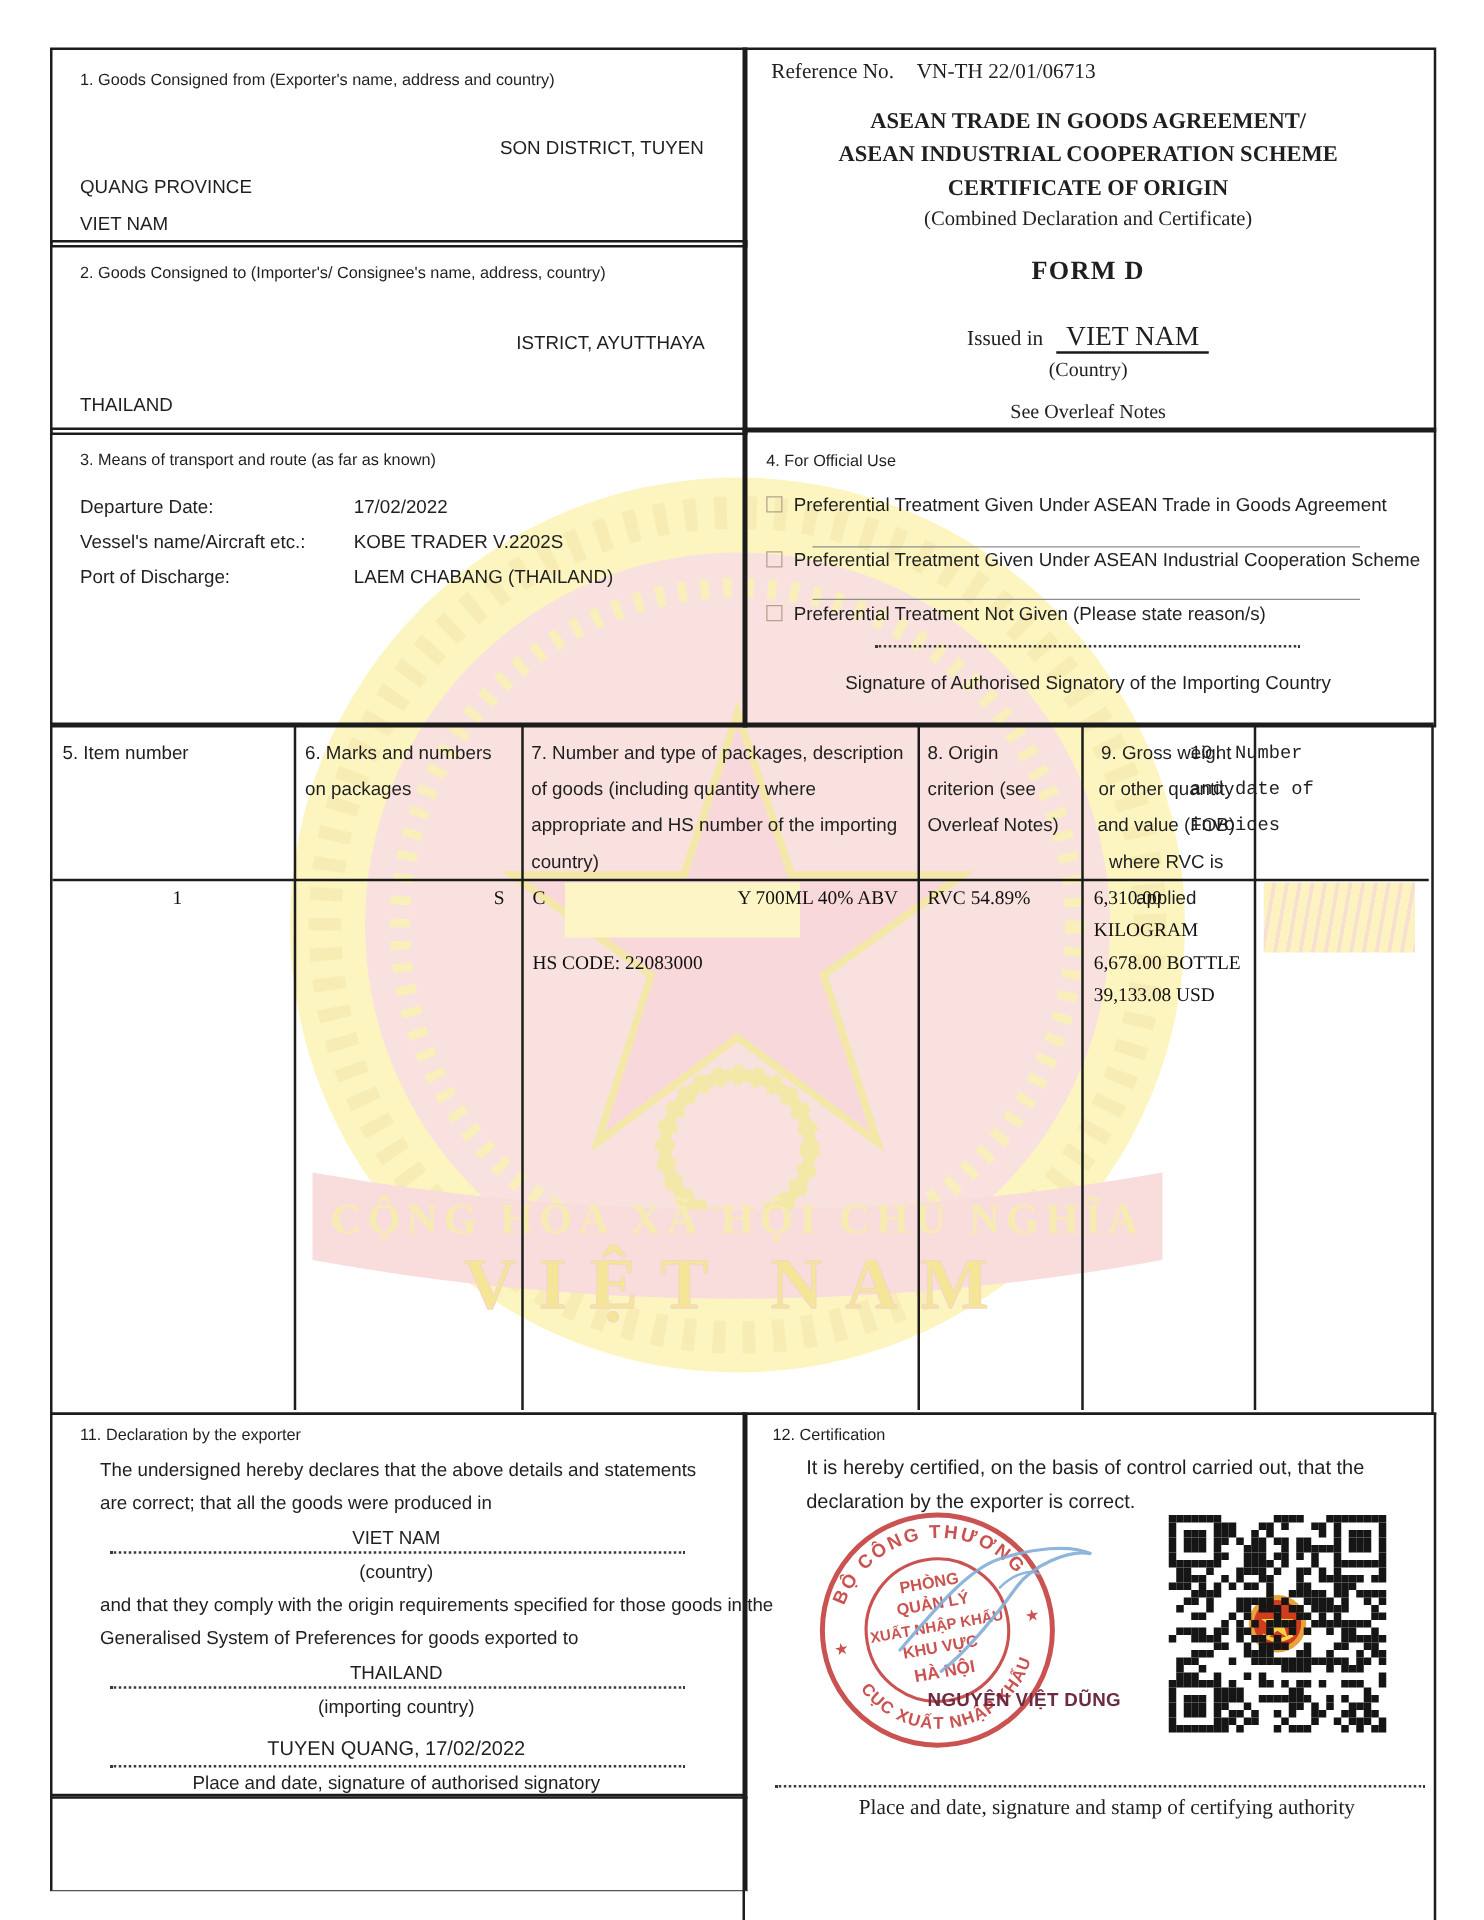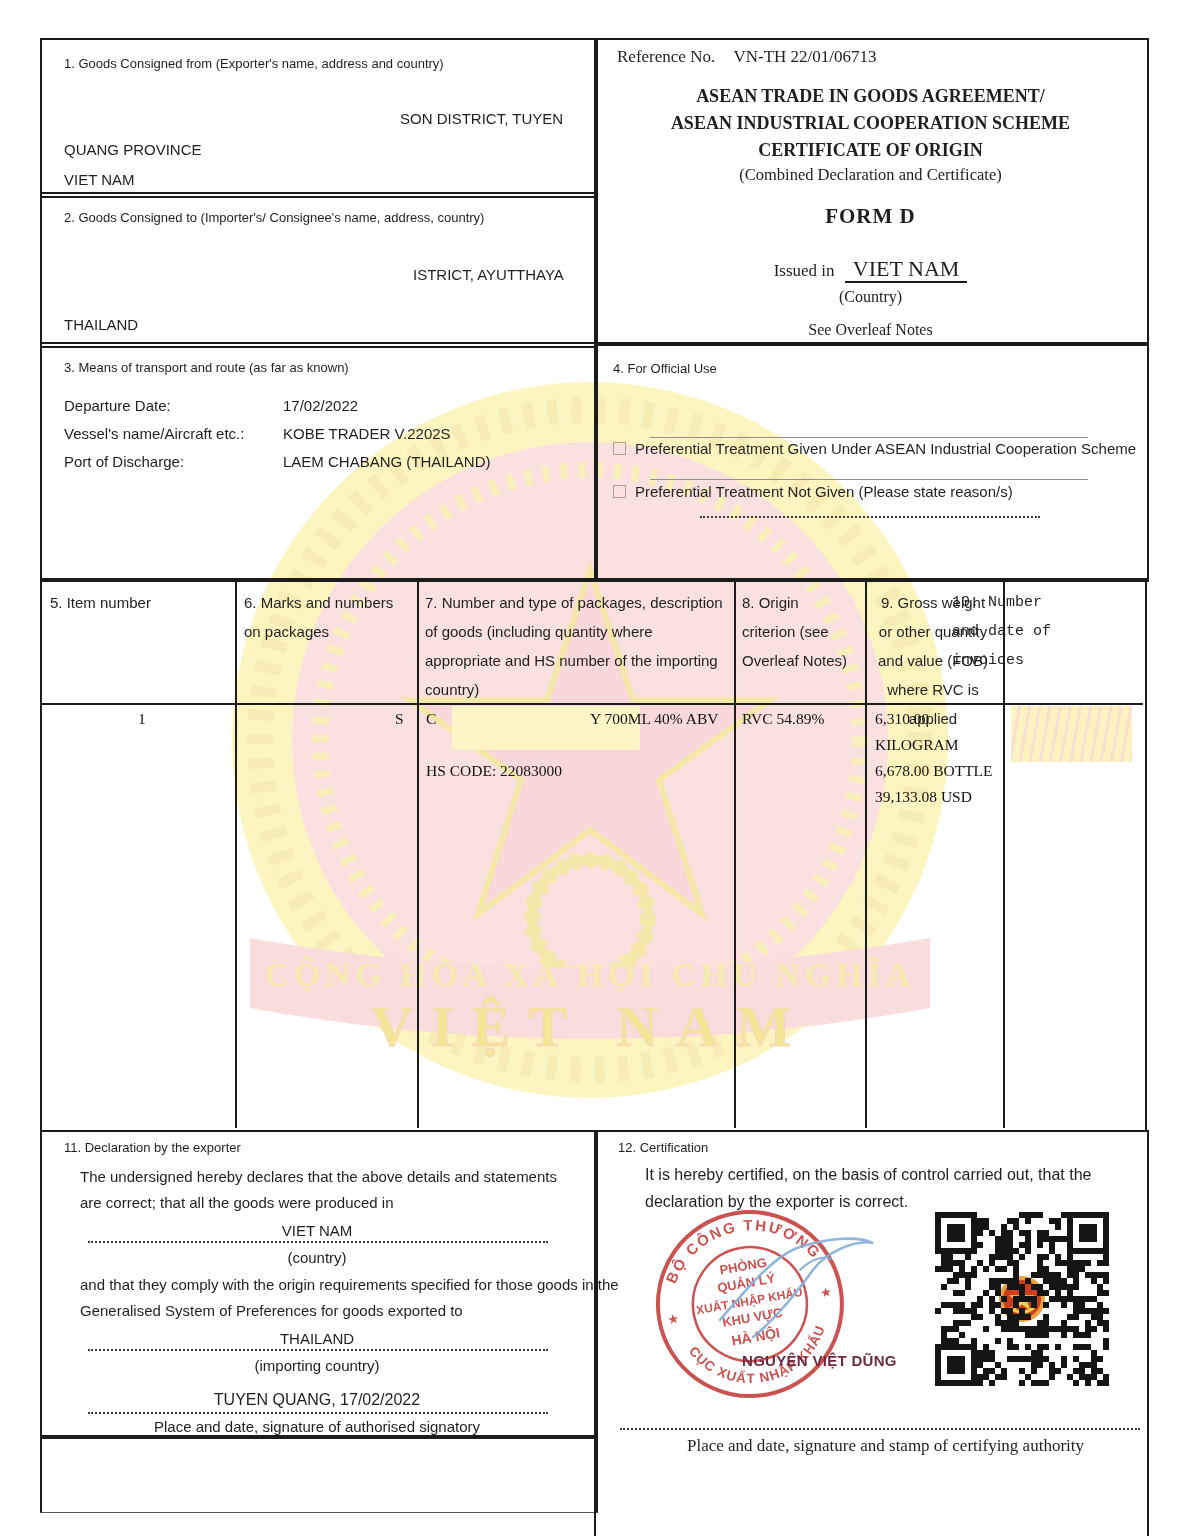--- a/index.html
+++ b/index.html
@@ -81,29 +81,33 @@
   <div class="abs serif center" style="left:596px;width:549px;top:204px;font-size:21px;font-weight:bold;letter-spacing:1px;">FORM D</div>
   <div class="abs serif center" style="left:596px;width:549px;top:256px;font-size:17px;">
     <span>Issued in</span>
     <span style="font-size:22px;border-bottom:2px solid #1a1a1a;padding:0 8px;margin-left:6px;">VIET NAM</span>
   </div>
   <div class="abs serif center" style="left:596px;width:549px;top:288px;font-size:16px;">(Country)</div>
   <div class="abs serif center" style="left:596px;width:549px;top:321px;font-size:16px;">See Overleaf Notes</div>
 
   <div class="box" style="left:594px;top:342px;width:551px;height:236px;"></div>
   <div class="abs lbl" style="left:613px;top:361px;">4. For Official Use</div>
+  <div class="abs txt" style="left:613px;top:396px;">
+    <span class="checkbox"></span><span>Preferential Treatment Given Under ASEAN Trade in Goods Agreement</span>
+  </div>
   <div class="thinline" style="left:650px;top:437px;width:438px;"></div>
   <div class="abs txt" style="left:613px;top:440px;">
     <span class="checkbox"></span><span>Preferential Treatment Given Under ASEAN Industrial Cooperation Scheme</span>
   </div>
   <div class="thinline" style="left:650px;top:479px;width:438px;"></div>
   <div class="abs txt" style="left:613px;top:483px;">
     <span class="checkbox"></span><span>Preferential Treatment Not Given (Please state reason/s)</span>
   </div>
   <div class="dotline" style="left:700px;top:516px;width:340px;"></div>
+  <div class="abs txt center" style="left:596px;width:549px;top:538px;">Signature of Authorised Signatory of the Importing Country</div>
 
   <div class="box" style="left:40px;top:578px;width:1103px;height:550px;"></div>
   <div class="vdiv" style="left:235px;top:580px;height:548px;"></div>
   <div class="vdiv" style="left:417px;top:580px;height:548px;"></div>
   <div class="vdiv" style="left:734px;top:580px;height:548px;"></div>
   <div class="vdiv" style="left:865px;top:580px;height:548px;"></div>
   <div class="vdiv" style="left:1003px;top:580px;height:548px;"></div>
   <div class="hdiv" style="left:42px;top:703px;width:1101px;"></div>
 
   <div class="hcell" style="left:50px;top:588px;width:175px;">5. Item number</div>

